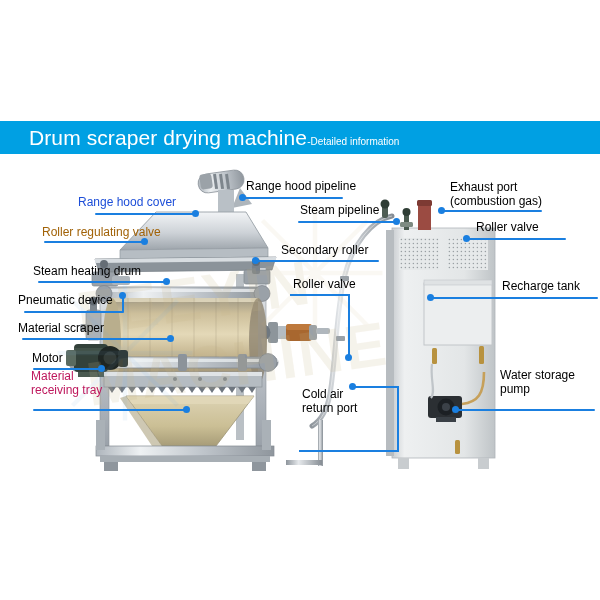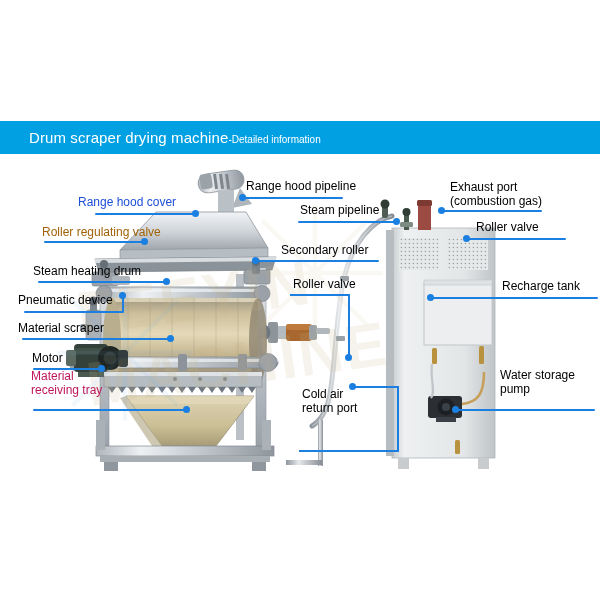--- a/index.html
+++ b/index.html
@@ -13,21 +13,21 @@
 
   
   #banner{
     position:absolute;left:0;top:121px;width:600px;height:33px;
     background:#00a0e3;
   }
   #banner .btext{
     position:absolute;left:29px;top:50%;transform:translateY(-52%);
     white-space:nowrap;color:#ffffff;
   }
-  #banner .big{font-size:15px;letter-spacing:.1px;}
+  #banner .big{font-size:21px;letter-spacing:.1px;}
   #banner .small{font-size:10px;letter-spacing:0px;}
 
   
   #photo{position:absolute;left:0;top:158px;width:600px;height:320px;}
 
   
   .lbl{position:absolute;color:#000;font-size:12px;line-height:13.4px;white-space:nowrap;}
   .lbl.two{line-height:13.6px;white-space:normal;}
   .rule{position:absolute;height:2px;background:#1a7fe0;border-radius:1px;}
   .dot{position:absolute;width:7px;height:7px;border-radius:50%;background:#1a7fe0;}

